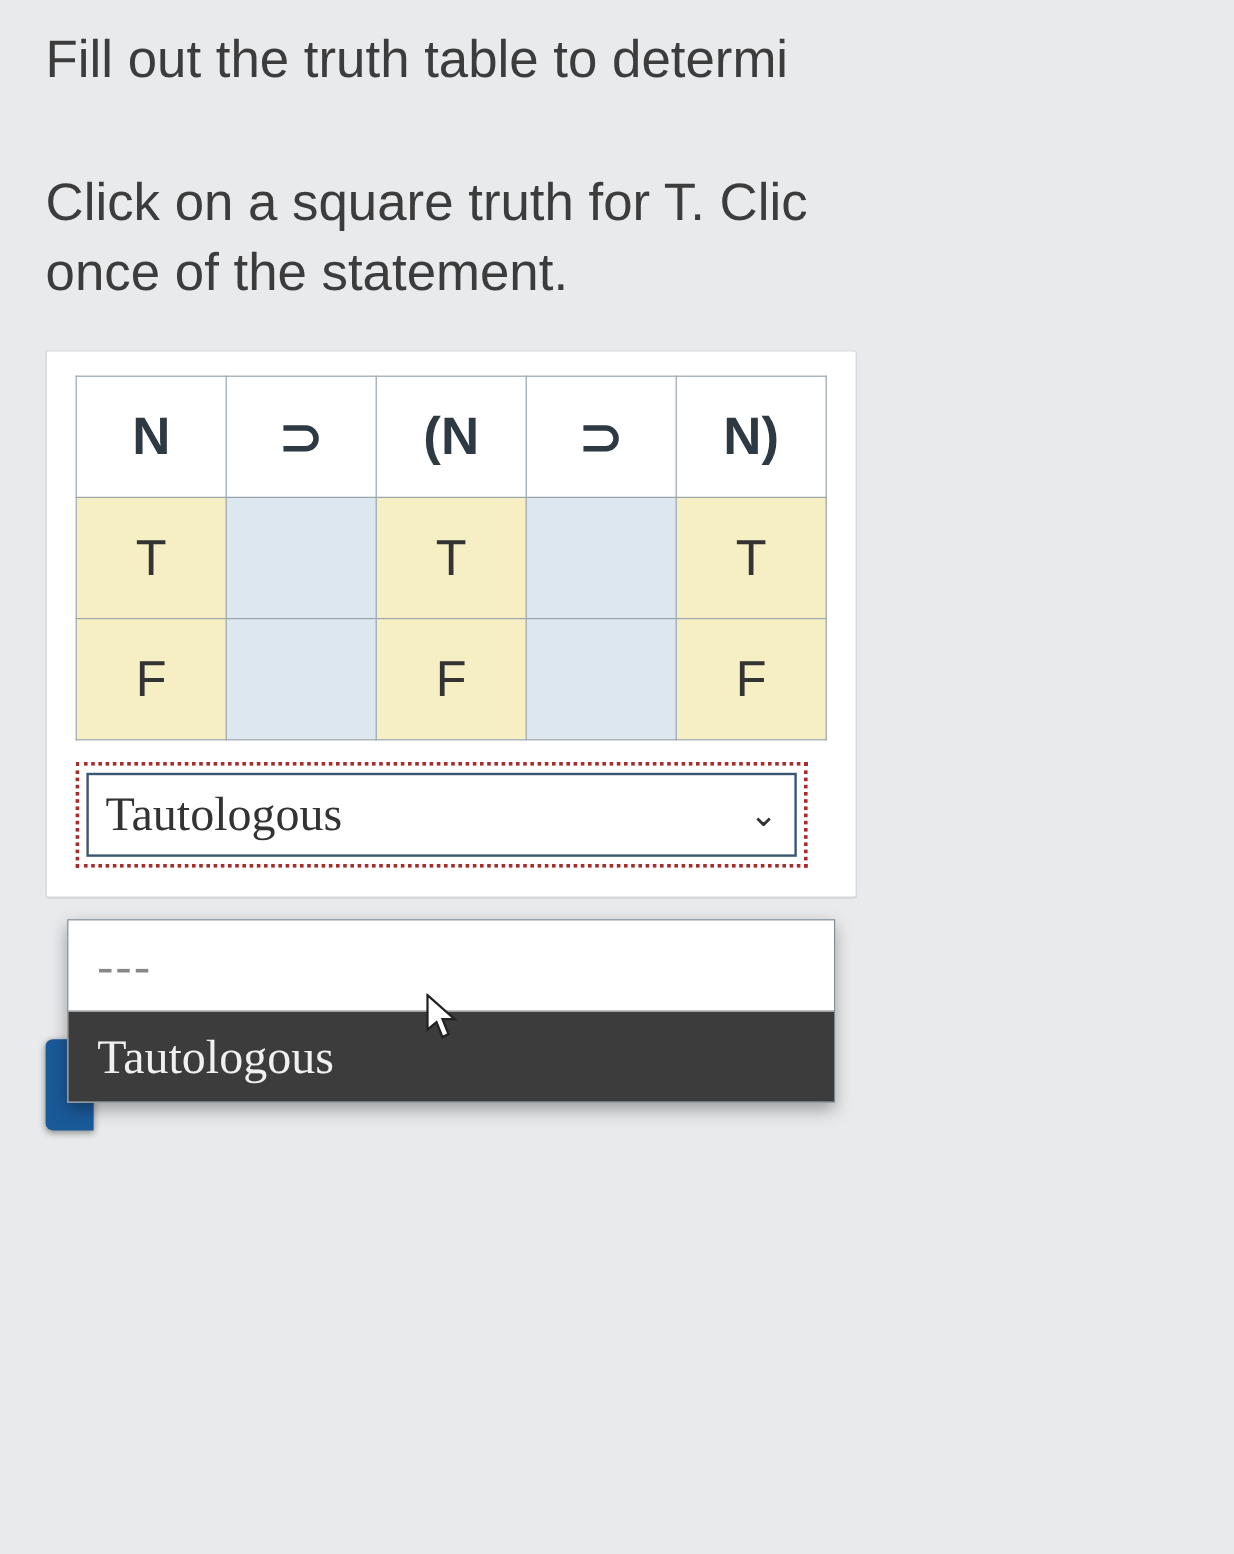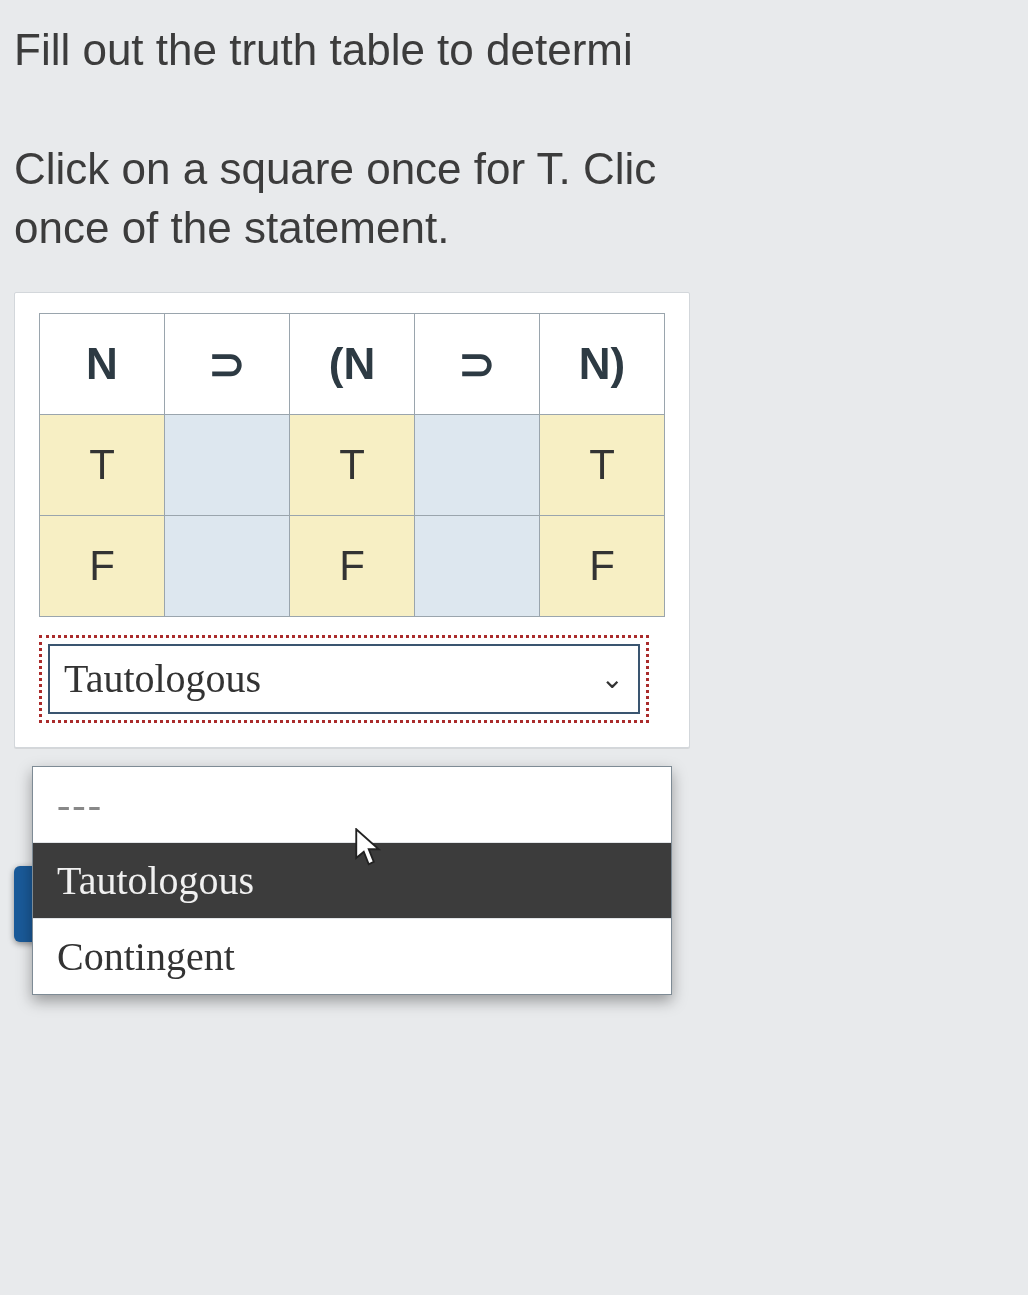--- a/index.html
+++ b/index.html
@@ -5,21 +5,21 @@
   html, body {
     margin: 0;
     padding: 0;
     width: 1028px;
     height: 1295px;
     background: #e8eaec;
     font-family: Georgia, 'Times New Roman', serif;
     overflow: hidden;
   }
   .page {
-    padding: 20px 0 0 14px;
+    padding: 20px 0 0 38px;
     color: #3a3a3a;
   }
   .instruction {
     font-size: 44px;
     line-height: 1.35;
     color: #3c3c3c;
     font-family: Verdana, Arial, sans-serif;
     margin-bottom: 34px;
   }
   .table-wrap {
@@ -133,21 +133,21 @@
   }
 </style>
 </head>
 <body>
 
 <div class="page">
 
   <div class="instruction">
     <span>Fill out the truth table to determi</span>
     <br><br>
-    <span>Click on a square once for T. Clic</span>
+    <span>Click on a square truth for T. Clic</span>
     <br>
     <span>once of the statement.</span>
   </div>
 
   <div class="table-wrap">
     <table class="truth">
       <tbody>
           <tr>
         <th>N</th>
         <th>⊃</th>
@@ -180,21 +180,20 @@
         </div>
       </div>
     </div>
   </div>
 
   <div class="dropdown-area">
     <div class="submit-stub"></div>
     <div class="dropdown">
       <div class="opt">---</div>
       <div class="opt selected">Tautologous</div>
-      <div class="opt">Contingent</div>
     </div>
   </div>
 
   <svg class="cursor" style="left:355px; top:828px;" viewBox="0 0 24 32">
     <path d="M1 1 L1 24 L7 19 L11 29 L15 27 L11 17 L19 17 Z" fill="#ffffff" stroke="#222" stroke-width="1.5"></path>
   </svg>
 
 </div>
 
 </body></html>

